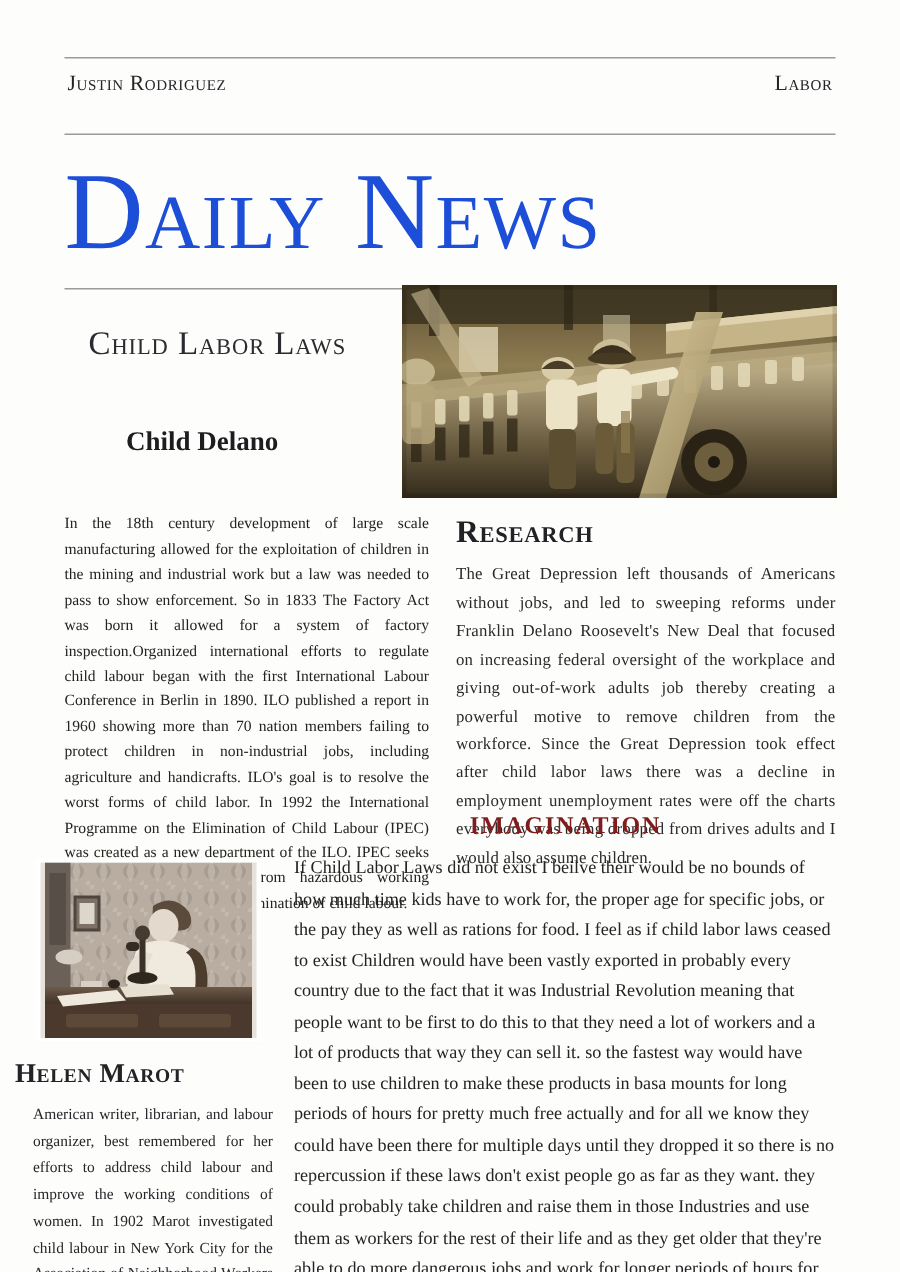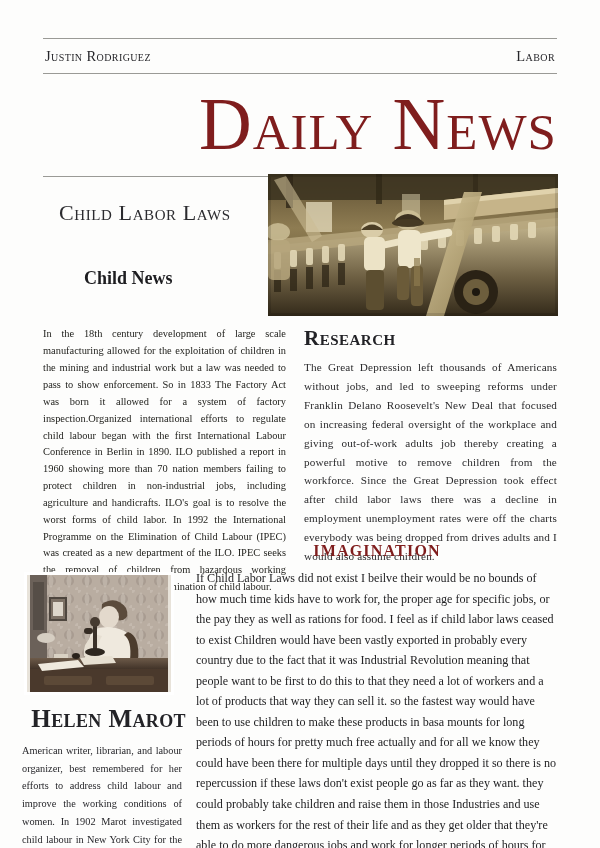--- a/index.html
+++ b/index.html
@@ -27,21 +27,21 @@
 
   
   .masthead-rule-top {
     border-top: 1px solid #9a9a96;
     margin-top: 38px;
   }
   .masthead-bar {
     display: flex;
     align-items: baseline;
     justify-content: space-between;
-    padding: 9px 2px 8px 2px;
+    padding: 9px 2px 24px 2px;
     border-bottom: 1px solid #9a9a96;
   }
   .masthead-byline {
     font-family: "Liberation Serif", serif;
     font-variant: small-caps;
     font-size: 14.5px;
     letter-spacing: 0.4px;
     color: #26262a;
   }
   .masthead-section {
@@ -51,22 +51,22 @@
     letter-spacing: 0.4px;
     color: #26262a;
   }
 
   .paper-title {
     font-family: "Liberation Serif", serif;
     font-variant: small-caps;
     font-size: 73px;
     line-height: 1.02;
     font-weight: 400;
-    text-align: right;
-    color: #7f1d1d;
+    text-align: left;
+    color: #1d4ed8;
     margin: 14px 0 0 0;
     letter-spacing: 1px;
     white-space: nowrap;
   }
 
   
   .band {
     position: relative;
     margin-top: 14px;
     height: 148px;
@@ -183,23 +183,23 @@
   }
   .photo-marot {
     width: 150px;
     height: 123px;
     margin: 0 auto 0 14px;
     overflow: hidden;
   }
   .marot-name {
     font-family: "Liberation Serif", serif;
     font-variant: small-caps;
-    font-size: 25px;
+    font-size: 18px;
     letter-spacing: 0.4px;
-    text-align: right;
+    text-align: left;
     color: #232327;
     margin: 10px 0 9px 0;
   }
   .marot-text {
     font-family: "Liberation Serif", serif;
     font-size: 10.3px;
     line-height: 1.72;
     text-align: justify;
     color: #26262a;
     margin: 0;
@@ -221,21 +221,21 @@
   </div>
 
   <h1 class="paper-title">Daily News</h1>
 
   <div class="band">
 
     <div class="band-rule"></div>
 
     <div class="section-head">Child Labor Laws</div>
 
-    <div class="sub-head">Child News</div>
+    <div class="sub-head">Child Delano</div>
 
     <div class="photo-factory">
       <svg width="290" height="142" viewBox="0 0 290 142" preserveAspectRatio="none">
         <defs>
           <linearGradient id="sepiaBg" x1="0" y1="0" x2="0" y2="1">
             <stop offset="0%" stop-color="#5e4f32"></stop>
             <stop offset="38%" stop-color="#8e7c52"></stop>
             <stop offset="100%" stop-color="#4b3f27"></stop>
           </linearGradient>
           <linearGradient id="machine" x1="0" y1="0" x2="0" y2="1">

